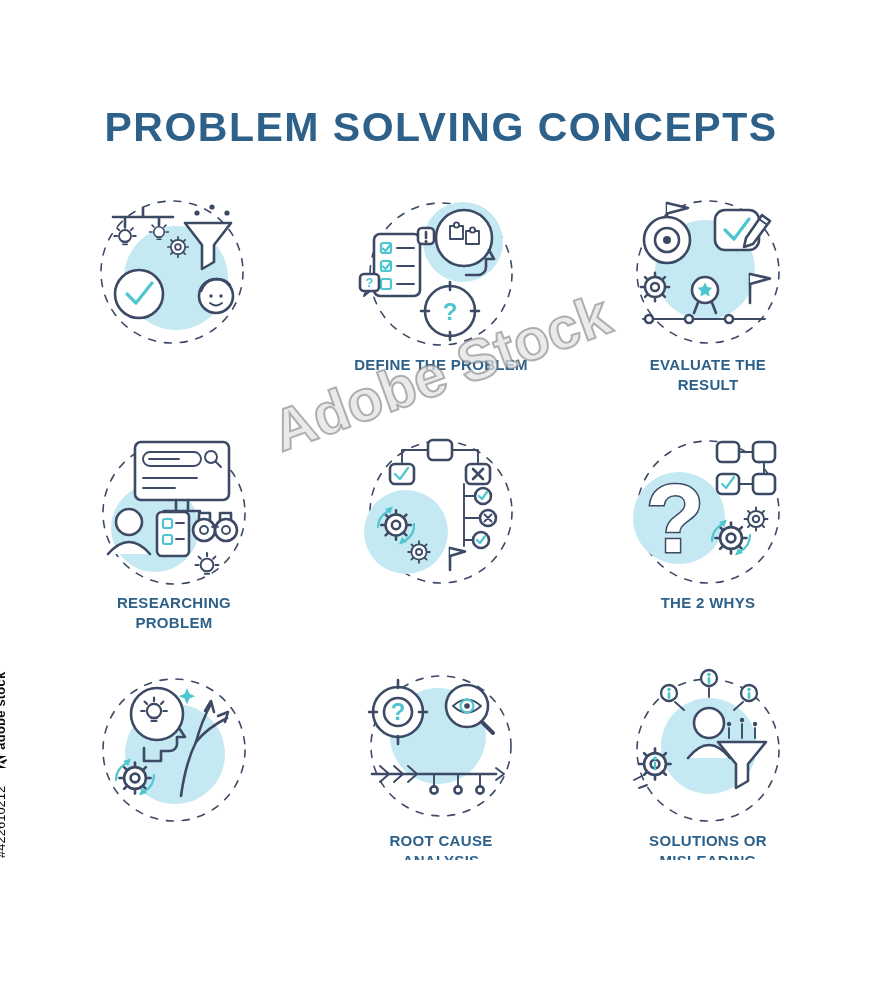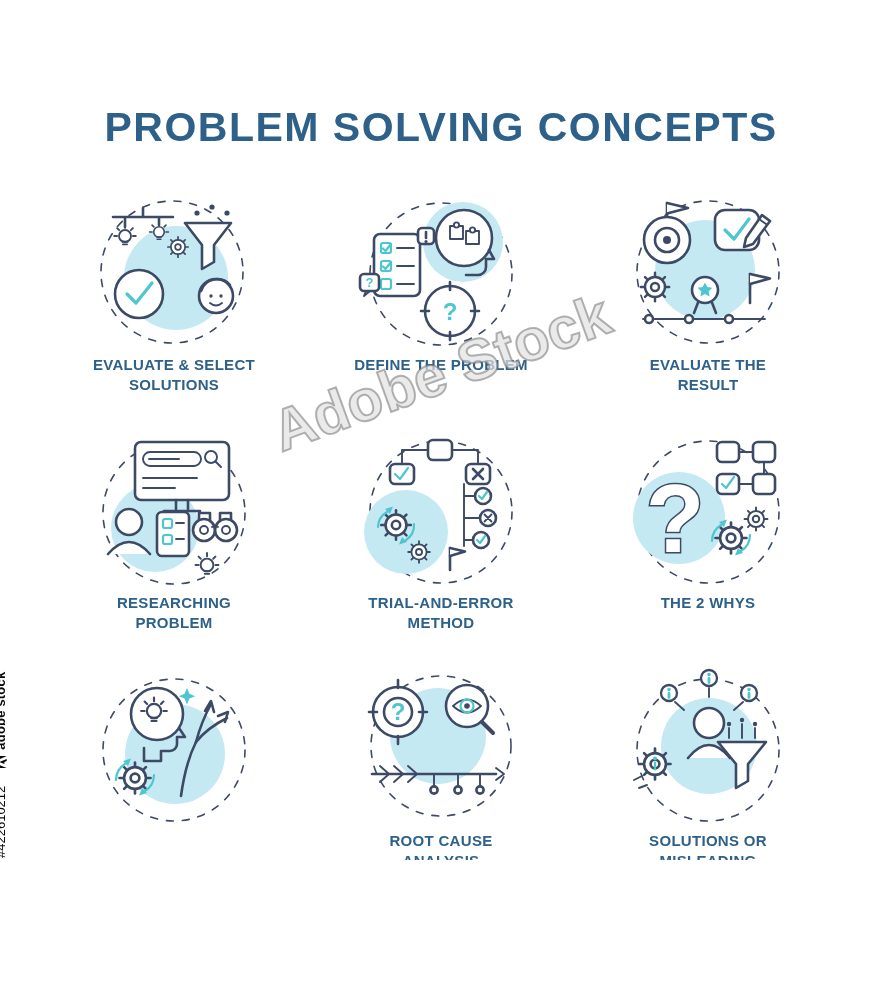--- a/index.html
+++ b/index.html
@@ -102,21 +102,20 @@
           <polyline class="t" points="48,104 57,113 73,93"></polyline>
         </g>
         <g>
           <circle class="sf" cx="137" cy="106" r="17"></circle>
           <path class="s" d="M122,101 a17,17 0 0 1 29,-6"></path>
           <circle class="df" cx="132" cy="106" r="1.7"></circle>
             <circle class="df" cx="142" cy="106" r="1.7"></circle>
           <path class="s thin" d="M131,113 q6,5 12,0"></path>
         </g>
       </svg>
-      <figcaption class="caption">EVALUATE &amp; SELECT SOLUTIONS</figcaption>
     </figure>
 
     <figure class="cell">
       <svg class="art" viewBox="0 0 190 160">
         <circle class="dash" cx="95" cy="84" r="71"></circle>
         <circle class="fc" cx="117" cy="52" r="40"></circle>
         <g>
           <circle class="sf" cx="118" cy="48" r="28"></circle>
           <path class="s" d="M143,60 l5,9 h-8 v8 a8,8 0 0 1 -8,8 h-12"></path>
           <rect class="s thin" x="104" y="36" width="13" height="13"></rect>
@@ -297,21 +296,20 @@
           <circle class="sf" cx="142" cy="90" r="8"></circle>
             <path class="s thin" d="M138.5,86.5 l7,7 M145.5,86.5 l-7,7"></path>
           <circle class="sf" cx="135" cy="112" r="8"></circle>
             <polyline class="t t2" points="131,112 134,115 139,108"></polyline>
         </g>
         <g>
           <line class="s" x1="104" y1="120" x2="104" y2="142"></line>
           <path class="sf" d="M104,120 l15,3.5 -15,4.5"></path>
         </g>
       </svg>
-      <figcaption class="caption">TRIAL-AND-ERROR METHOD</figcaption>
     </figure>
 
     <figure class="cell">
       <svg class="art" viewBox="0 0 190 160">
         <circle class="dash" cx="95" cy="84" r="71"></circle>
         <circle class="fc" cx="66" cy="90" r="46"></circle>
         <text class="big-q" x="62" y="124" text-anchor="middle">?</text>
         <g>
           <path class="s thin" d="M126,24 h14 M151,34 v12 M126,56 h14"></path>
           <rect class="sf" x="104" y="14" width="22" height="20" rx="5"></rect>

